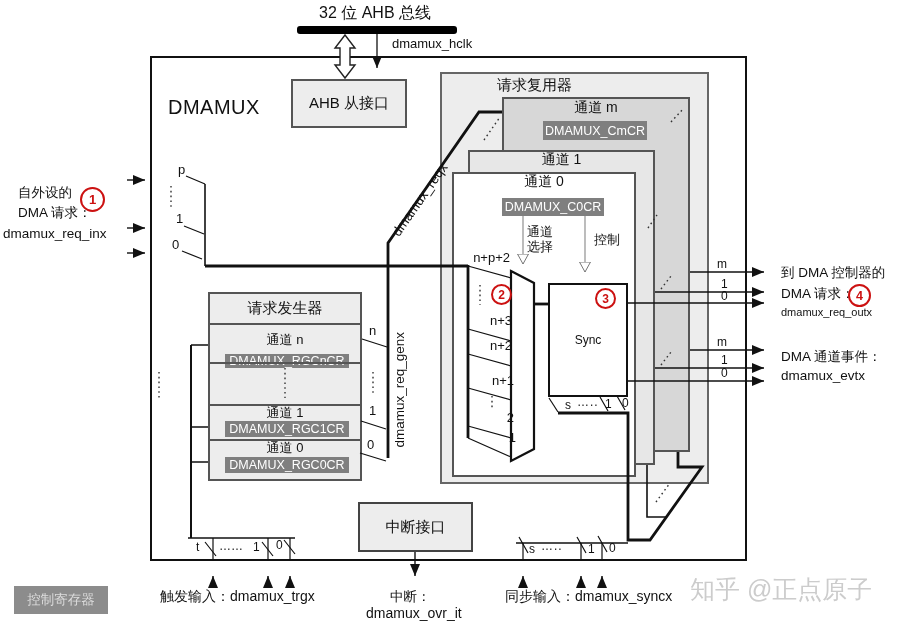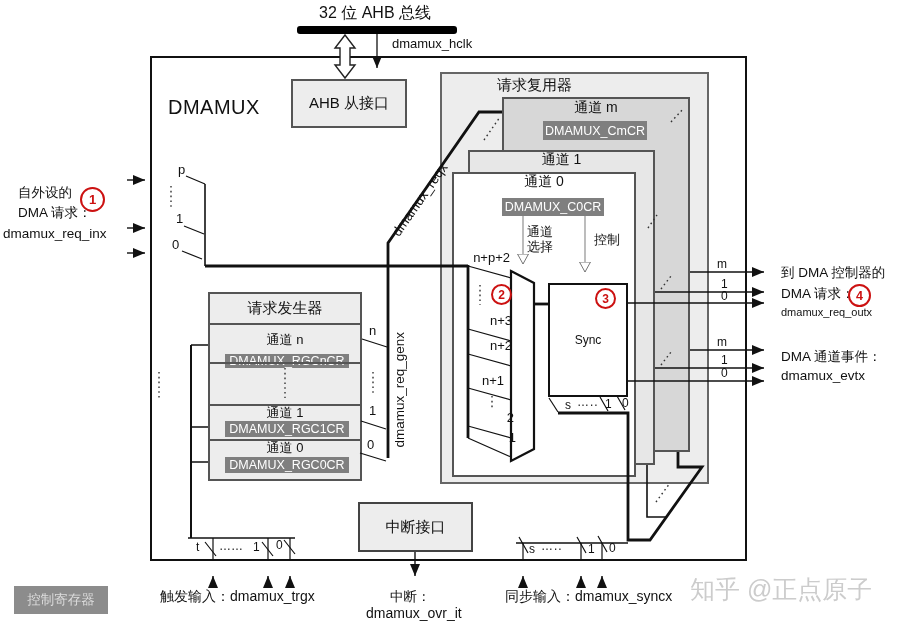--- a/index.html
+++ b/index.html
@@ -149,21 +149,21 @@
 
   <div class="lbl" style="left:527px;top:224px;font-size:13px;line-height:15px;">
     <div>通道</div>
     <div>选择</div>
   </div>
   <div class="lbl" style="left:594px;top:233px;font-size:13px;">控制</div>
 
   <div class="lbl" style="left:468px;top:251px;width:42px;text-align:right;font-size:13px;">n+p+2</div>
   <div class="lbl" style="left:470px;top:314px;width:42px;text-align:right;font-size:13px;">n+3</div>
   <div class="lbl" style="left:470px;top:339px;width:42px;text-align:right;font-size:13px;">n+2</div>
-  <div class="lbl" style="left:472px;top:374px;width:42px;text-align:center;font-size:13px;">n+1</div>
+  <div class="lbl" style="left:472px;top:374px;width:42px;text-align:right;font-size:13px;">n+1</div>
   <div class="lbl" style="left:472px;top:411px;width:42px;text-align:right;font-size:13px;">2</div>
   <div class="lbl" style="left:474px;top:431px;width:42px;text-align:right;font-size:13px;">1</div>
 
   <div class="lbl small" style="left:565px;top:399px;">s</div>
   <div class="lbl small" style="left:577px;top:396px;letter-spacing:1px;">…..</div>
   <div class="lbl small" style="left:605px;top:398px;">1</div>
   <div class="lbl small" style="left:622px;top:397px;">0</div>
 
   <div class="lbl" style="left:369px;top:324px;font-size:13px;">n</div>
   <div class="lbl" style="left:369px;top:404px;font-size:13px;">1</div>

